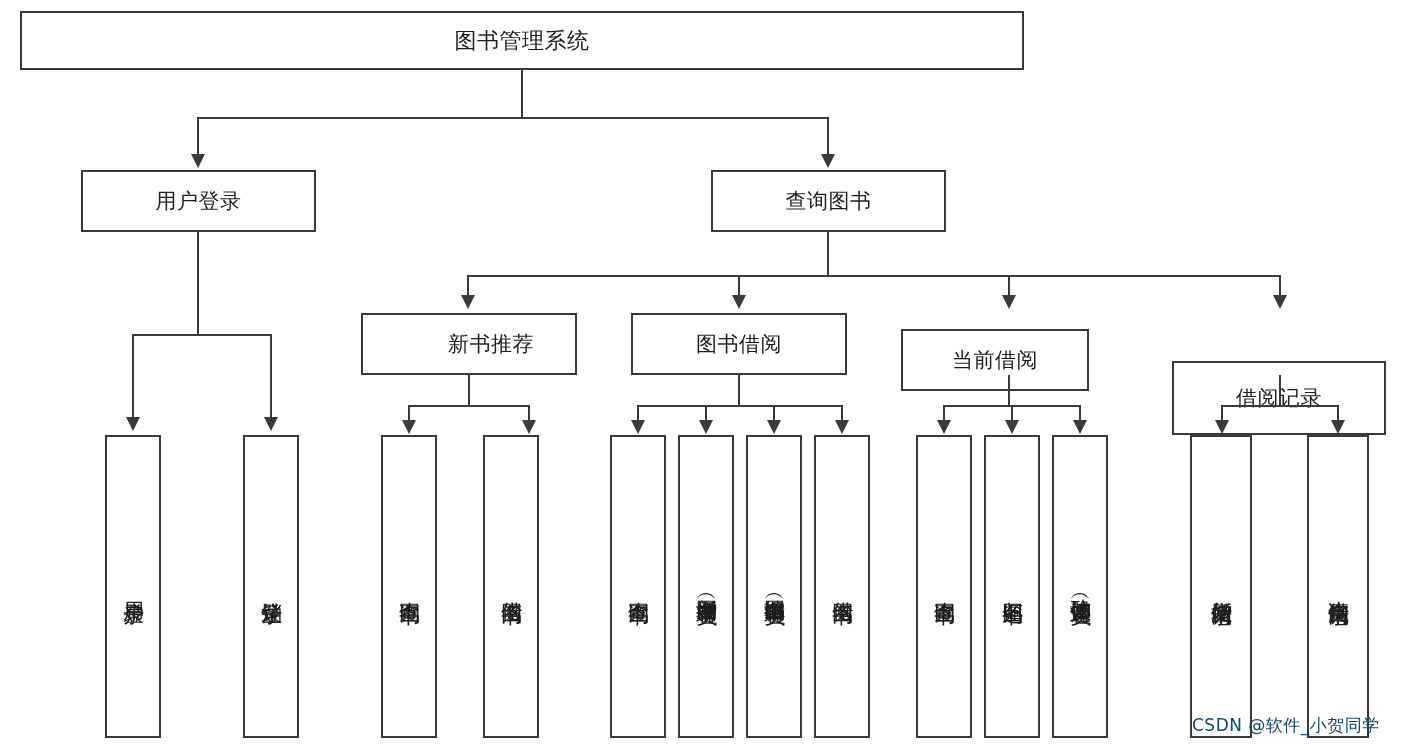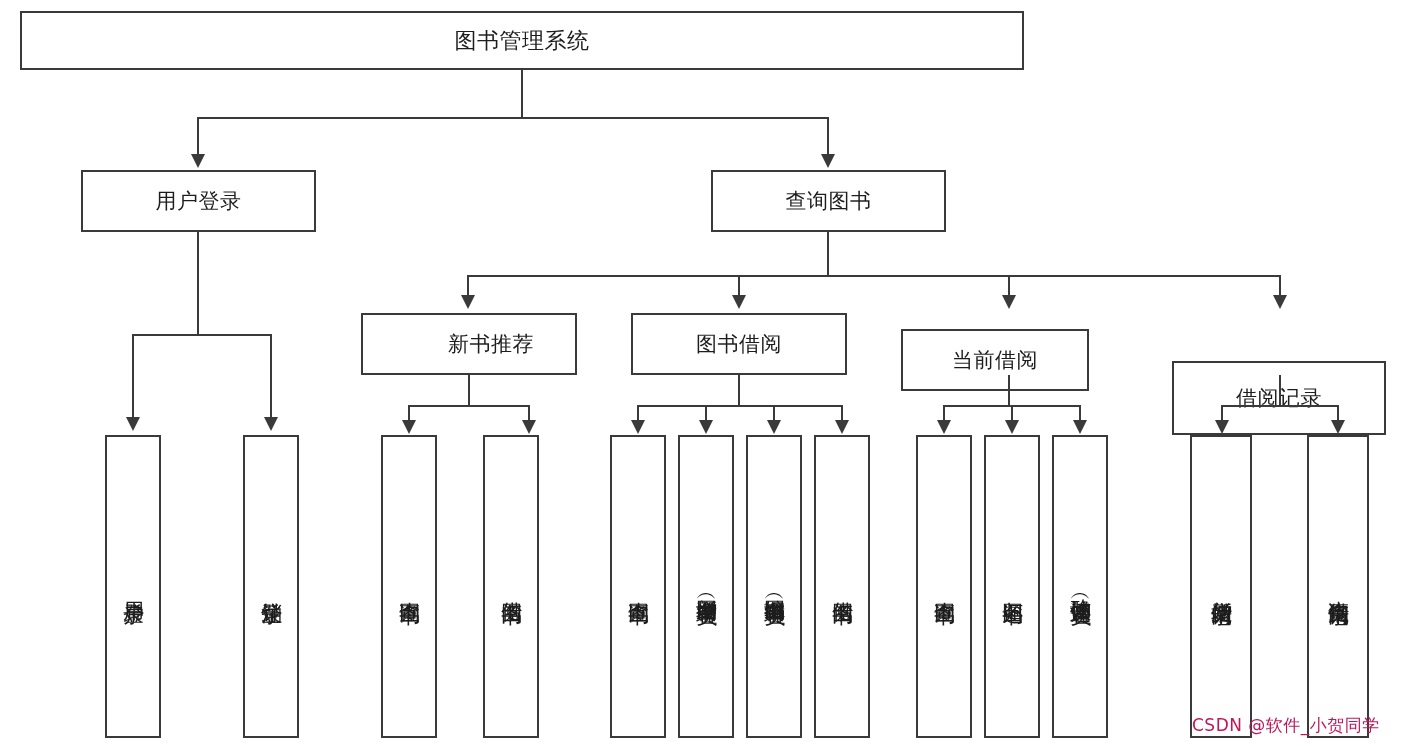--- a/index.html
+++ b/index.html
@@ -63,21 +63,21 @@
     position: absolute;
     width: 0;
     height: 0;
     border-left: 7px solid transparent;
     border-right: 7px solid transparent;
     border-top: 14px solid #3a3a3a;
   }
   
   .watermark {
     position: absolute;
-    color: #be185d;
+    color: #0c4a6e;
     font-size: 17px;
     white-space: nowrap;
     letter-spacing: 0.5px;
   }
 </style>
 </head>
 <body>
 
 <div id="canvas">
 

